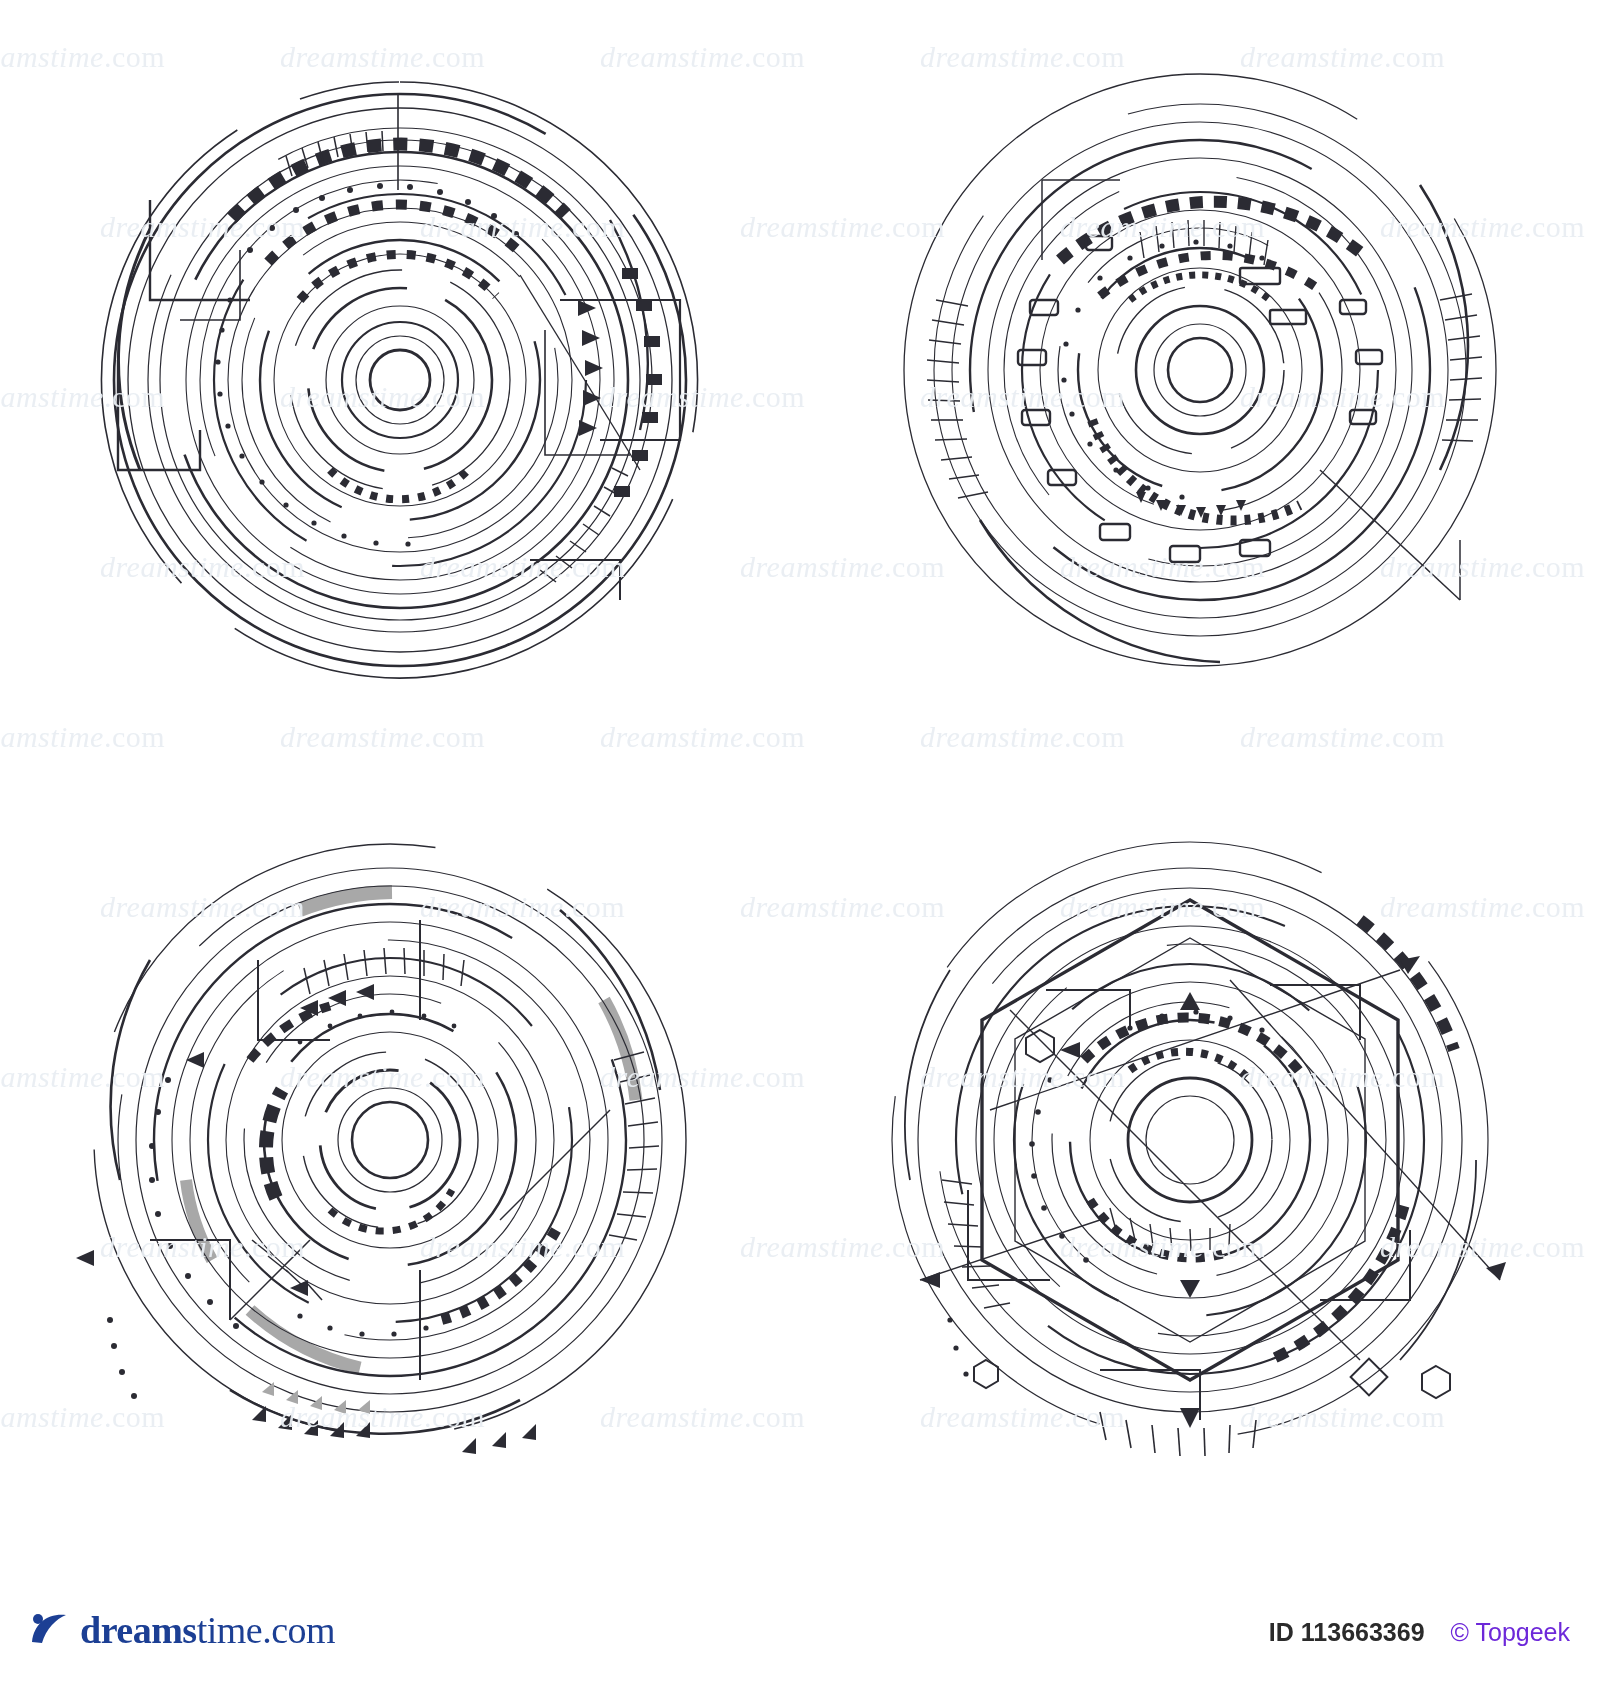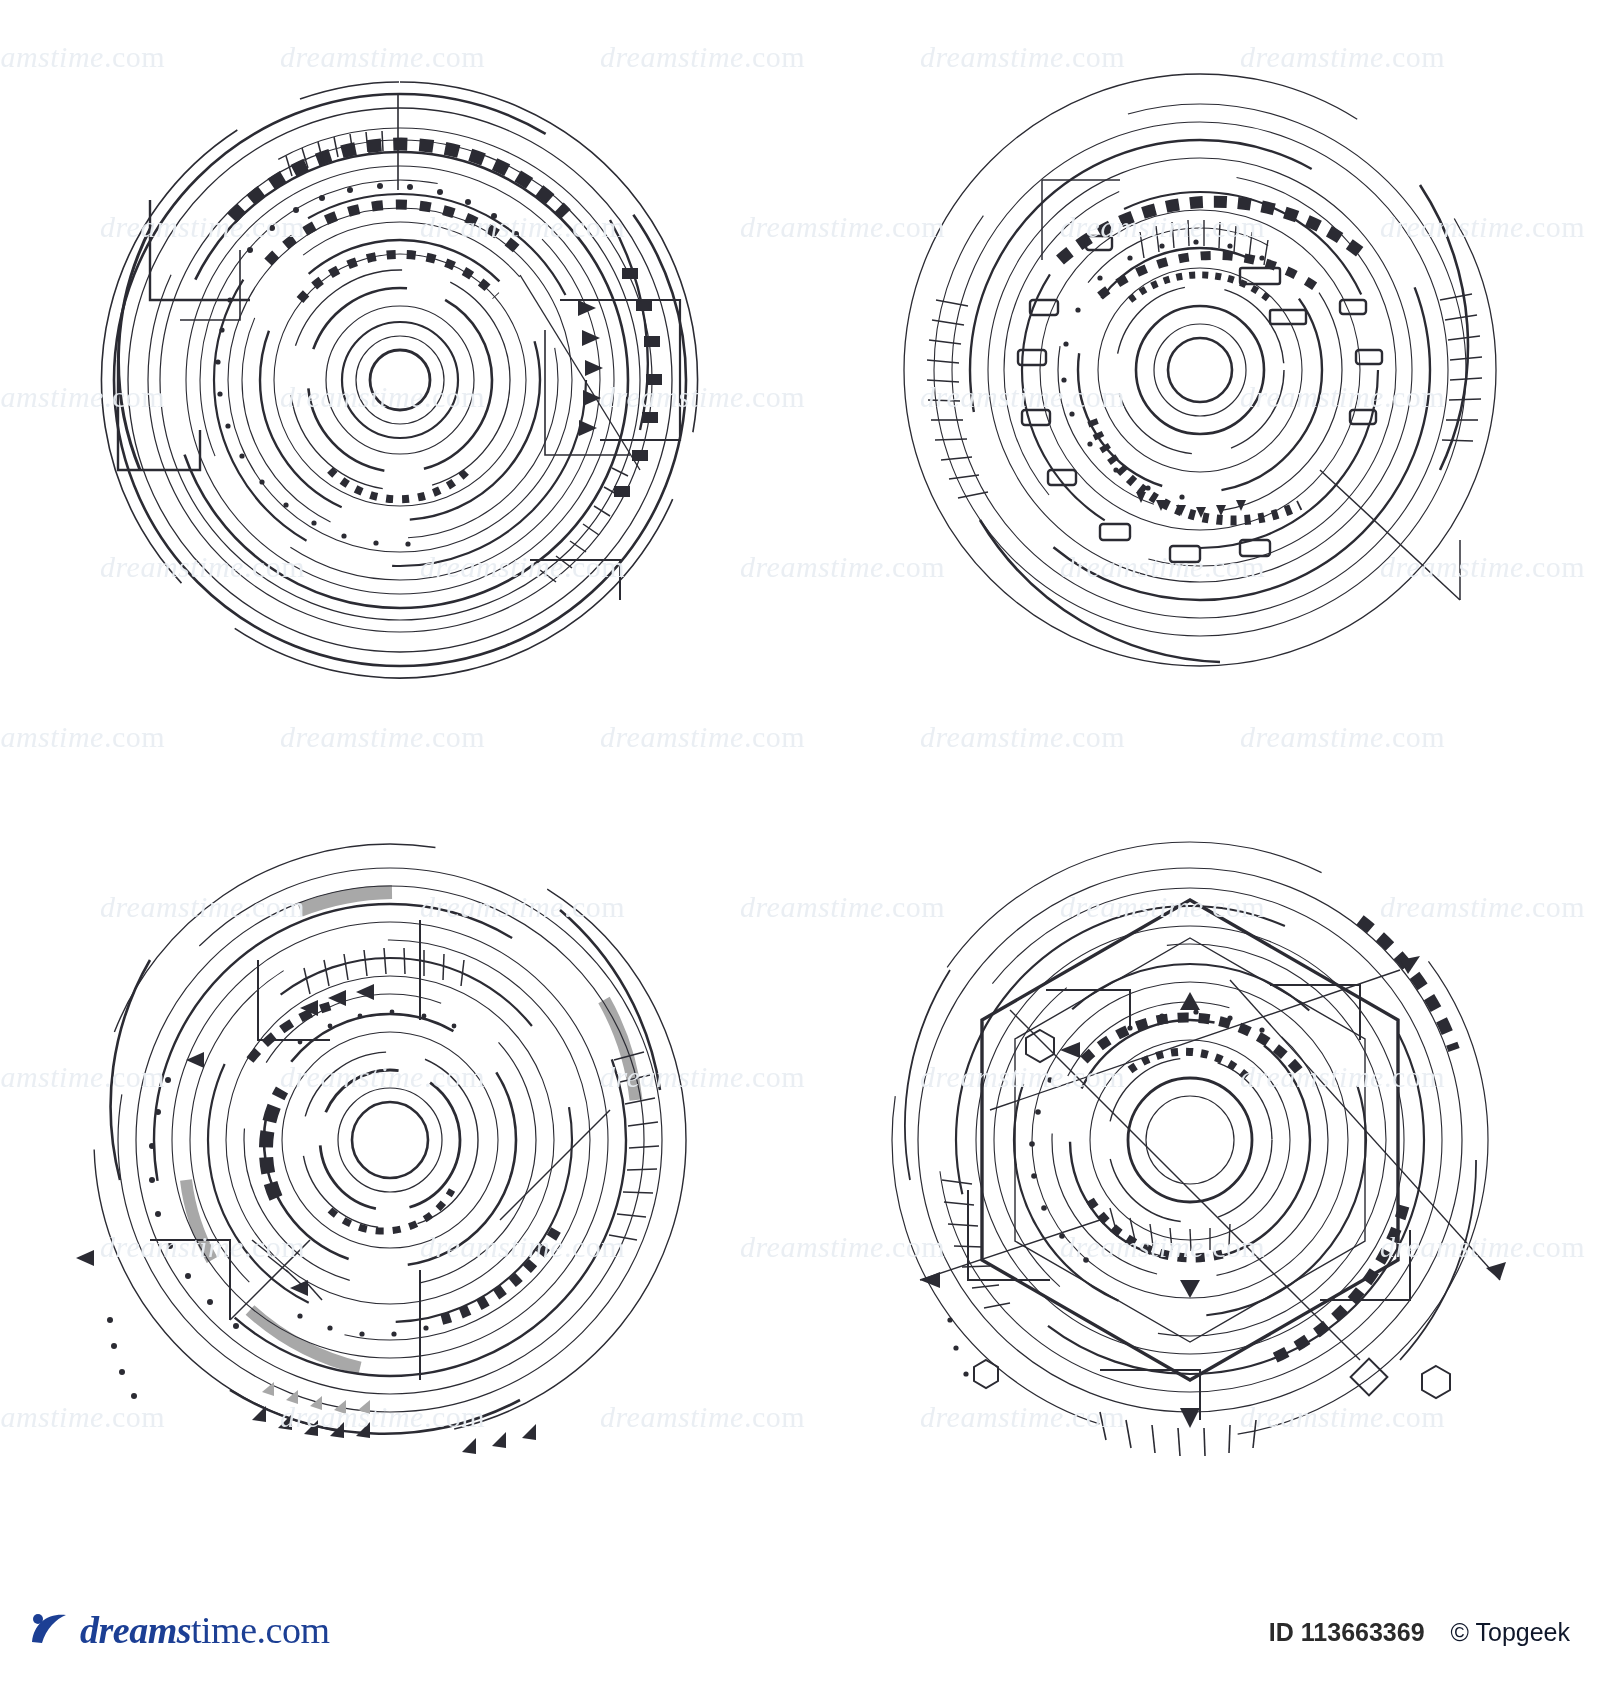--- a/index.html
+++ b/index.html
@@ -91,38 +91,37 @@
     position: relative;
   }
   .brand-text {
     font-family: "Liberation Serif", serif;
     font-size: 38px;
     color: #1c3f94;
     letter-spacing: -0.5px;
   }
   .brand-text .b-dream {
     font-weight: bold;
-    font-style: italic;
   }
   .brand-text .b-rest {
     font-weight: normal;
   }
   .footer-right {
     position: absolute;
     right: 30px;
     top: 40px;
     display: flex;
     align-items: center;
     gap: 26px;
     font-family: "Liberation Sans", sans-serif;
     font-size: 25px;
     color: #3a3a3a;
   }
   .footer-id { color: #2b2b2b; font-weight: bold; }
-  .footer-credit { color: #0f172a; text-align: right; }
+  .footer-credit { color: #6d28d9; text-align: right; }
 </style>
 </head>
 <body>
 
 <div id="stock-page">
 
   <div class="hud-grid">
 
     <div class="hud-cell" id="cell-tl">
       <svg viewBox="0 0 800 760" xmlns="http://www.w3.org/2000/svg">

